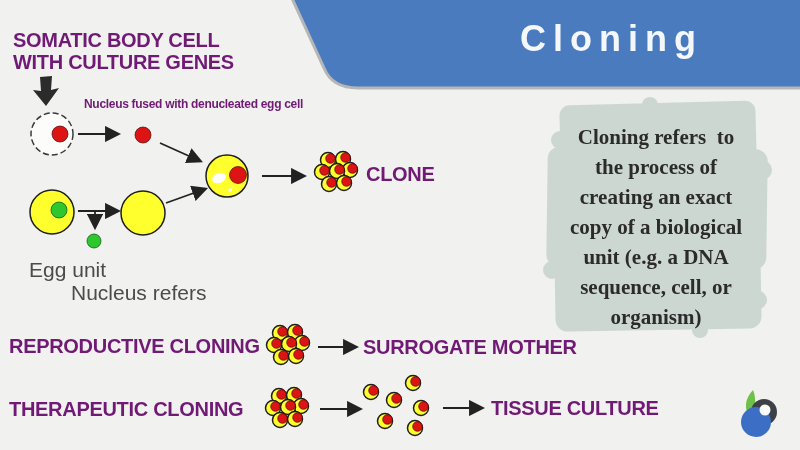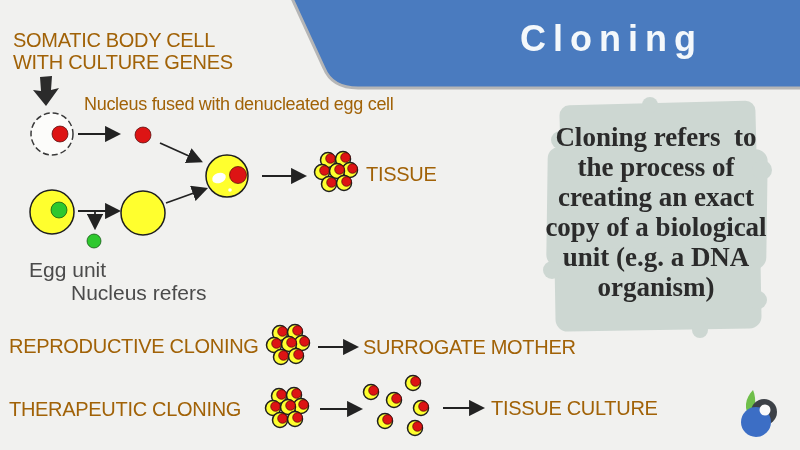--- a/index.html
+++ b/index.html
@@ -11,38 +11,38 @@
     --note-bg:#cdd7d2;
   }
   html,body{margin:0;padding:0;}
   .stage{
     position:relative;width:800px;height:450px;overflow:hidden;
     background:var(--background);
     font-family:"Liberation Sans",sans-serif;
   }
   .stage svg{position:absolute;left:0;top:0;}
   .lbl{
-    position:absolute;font-weight:normal;color:#a16207;
+    position:absolute;font-weight:bold;color:#701a75;
     font-size:20px;letter-spacing:-0.3px;line-height:22px;white-space:nowrap;
   }
-  .lbl.small{font-size:18px;}
+  .lbl.small{font-size:12px;}
   .gray-lbl{
     position:absolute;font-weight:normal;color:#4b4b4b;
     font-size:21px;white-space:nowrap;
   }
   .banner-title{
     position:absolute;left:520px;top:18px;width:280px;
     text-align:left;color:#f4f8fb;font-size:36px;font-weight:bold;
     letter-spacing:7px;white-space:nowrap;
   }
   .note-text{
     position:absolute;left:540px;top:122px;width:232px;
     text-align:center;color:#2b2b2b;
     font-family:cursive;
-    font-size:27px;line-height:30px;font-weight:bold;
+    font-size:21px;line-height:30px;font-weight:bold;
   }
   .note-line{white-space:pre;}
   
   .cellY{fill:var(--cell-yellow);stroke:#1f1f1f;stroke-width:1.5;}
   .nucR{fill:var(--nucleus-red);stroke:#4a0808;stroke-width:0.7;}
   .nucG{fill:var(--nucleus-green);stroke:#0c4a0c;stroke-width:0.7;}
   .arrow{stroke:#222;stroke-width:1.8;fill:none;}
   .notepatch{fill:var(--note-bg);}
   .bannerShape{fill:var(--banner-blue);stroke:#b6b6b6;stroke-width:3;}
 </style>
@@ -142,33 +142,34 @@
 
   <div class="banner-title">Cloning</div>
 
   <div class="lbl" style="left:13px;top:29px;">
     <div>SOMATIC BODY CELL</div>
     <div>WITH CULTURE GENES</div>
   </div>
 
   <div class="lbl small" style="left:84px;top:93px;">Nucleus fused with denucleated egg cell</div>
 
-  <div class="lbl" style="left:366px;top:163px;">TISSUE</div>
+  <div class="lbl" style="left:366px;top:163px;">CLONE</div>
 
   <div class="gray-lbl" style="left:29px;top:258px;">Egg unit</div>
   <div class="gray-lbl" style="left:71px;top:281px;">Nucleus refers</div>
 
   <div class="lbl" style="left:9px;top:335px;">REPRODUCTIVE CLONING</div>
   <div class="lbl" style="left:363px;top:336px;">SURROGATE MOTHER</div>
 
   <div class="lbl" style="left:9px;top:398px;">THERAPEUTIC CLONING</div>
   <div class="lbl" style="left:491px;top:397px;">TISSUE CULTURE</div>
 
   <div class="note-text">
     <div class="note-line">Cloning refers  to</div>
     <div class="note-line">the process of</div>
     <div class="note-line">creating an exact</div>
     <div class="note-line">copy of a biological</div>
     <div class="note-line">unit (e.g. a DNA</div>
+    <div class="note-line">sequence, cell, or</div>
     <div class="note-line">organism)</div>
   </div>
 
 </div>
 
 </body></html>

